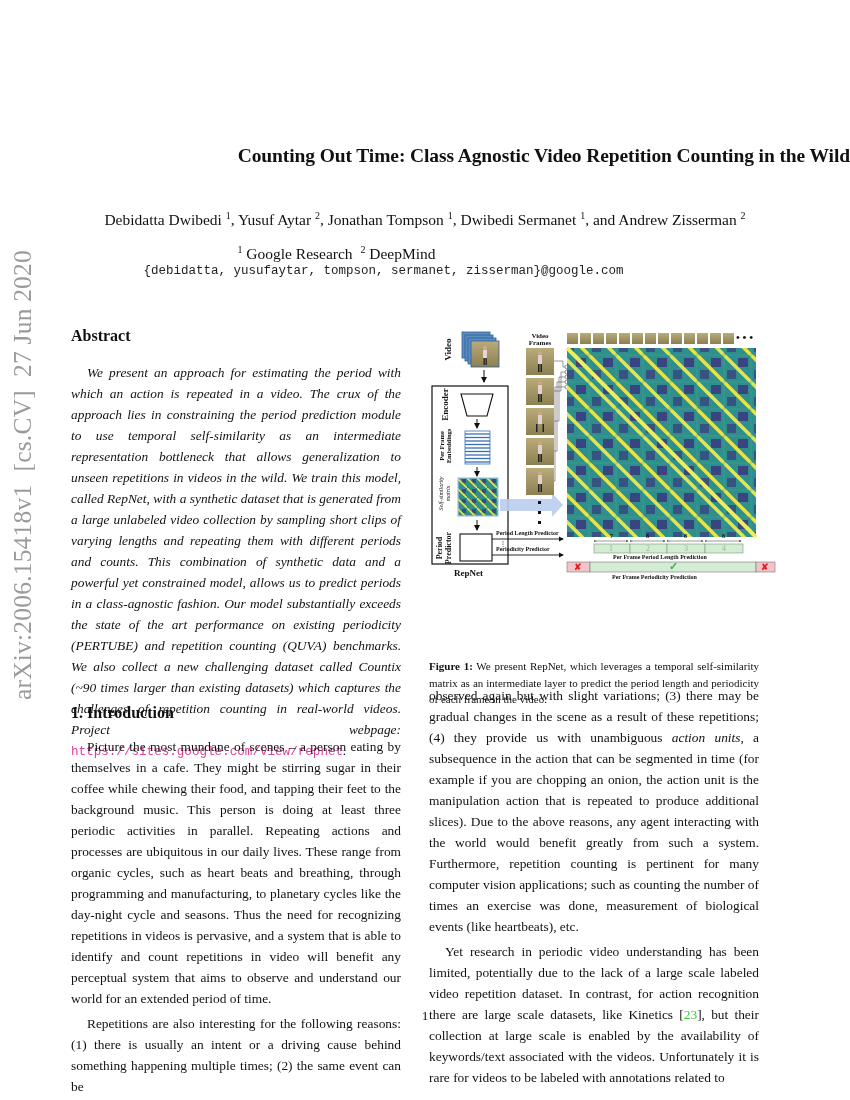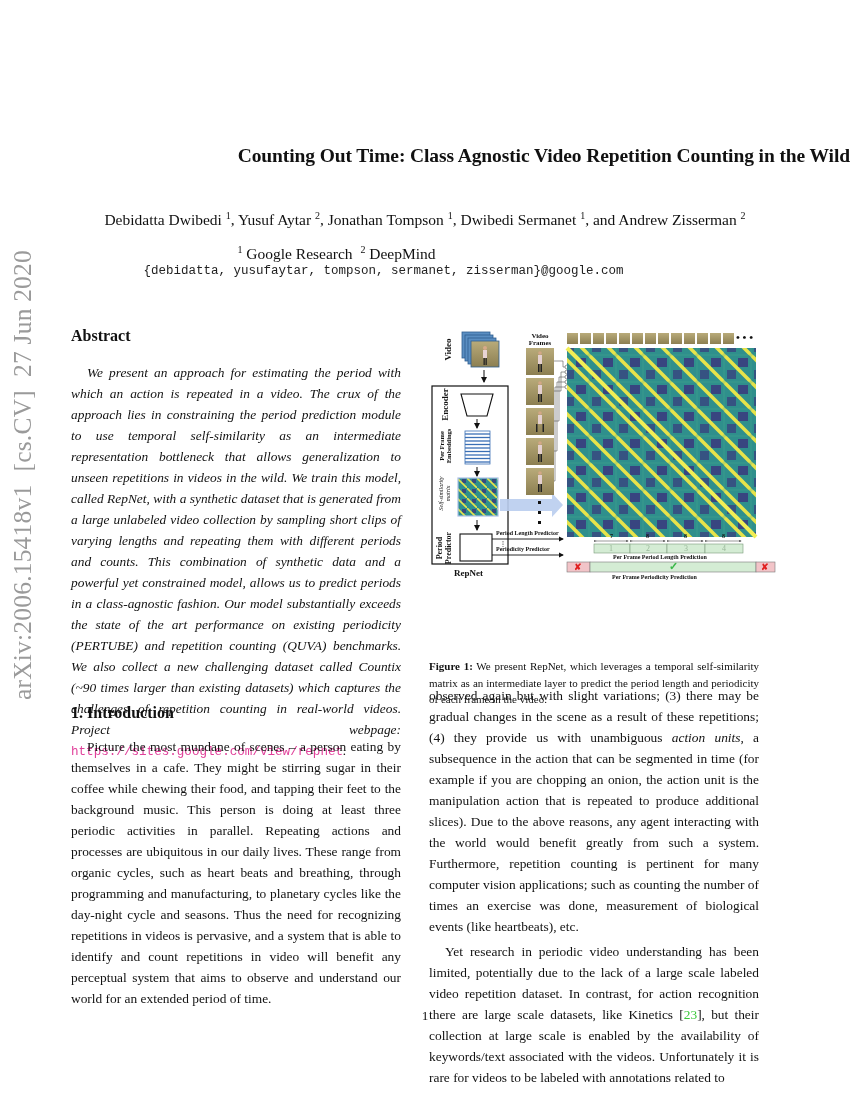--- a/index.html
+++ b/index.html
@@ -266,20 +266,21 @@
   <div class="small-label" style="left:334px;top:234px;font-size:9px;color:#e02020;">✘</div>
 
   <div class="small-label" style="left:185px;top:246px;font-size:6px;">Per Frame Periodicity Prediction</div>
 </div>
 
 <div class="col col-right caption"><b>Figure 1:</b><span> We present RepNet, which leverages a temporal self-similarity matrix as an intermediate layer to predict the period length and periodicity of each frame in the video.</span></div>
 
 <h2 class="intro-head">1. Introduction</h2>
 <div class="col col-left intro-body">
   <p class="para">Picture the most mundane of scenes – a person eating by themselves in a cafe. They might be stirring sugar in their coffee while chewing their food, and tapping their feet to the background music. This person is doing at least three periodic activities in parallel. Repeating actions and processes are ubiquitous in our daily lives. These range from organic cycles, such as heart beats and breathing, through programming and manufacturing, to planetary cycles like the day-night cycle and seasons. Thus the need for recognizing repetitions in videos is pervasive, and a system that is able to identify and count repetitions in video will benefit any perceptual system that aims to observe and understand our world for an extended period of time.</p>
+  <p class="para">Repetitions are also interesting for the following reasons: (1) there is usually an intent or a driving cause behind something happening multiple times; (2) the same event can be</p>
 </div>
 
 <div class="col col-right right-body">
   <p class="para" style="text-indent:0;"><span>observed again but with slight variations; (3) there may be gradual changes in the scene as a result of these repetitions; (4) they provide us with unambiguous </span><em>action units</em><span>, a subsequence in the action that can be segmented in time (for example if you are chopping an onion, the action unit is the manipulation action that is repeated to produce additional slices). Due to the above reasons, any agent interacting with the world would benefit greatly from such a system. Furthermore, repetition counting is pertinent for many computer vision applications; such as counting the number of times an exercise was done, measurement of biological events (like heartbeats), etc.</span></p>
   <p class="para"><span>Yet research in periodic video understanding has been limited, potentially due to the lack of a large scale labeled video repetition dataset. In contrast, for action recognition there are large scale datasets, like Kinetics [</span><a class="cite">23</a><span>], but their collection at large scale is enabled by the availability of keywords/text associated with the videos. Unfortunately it is rare for videos to be labeled with annotations related to</span></p>
 </div>
 
 <div class="page-num">1</div>
 
 </body></html>

